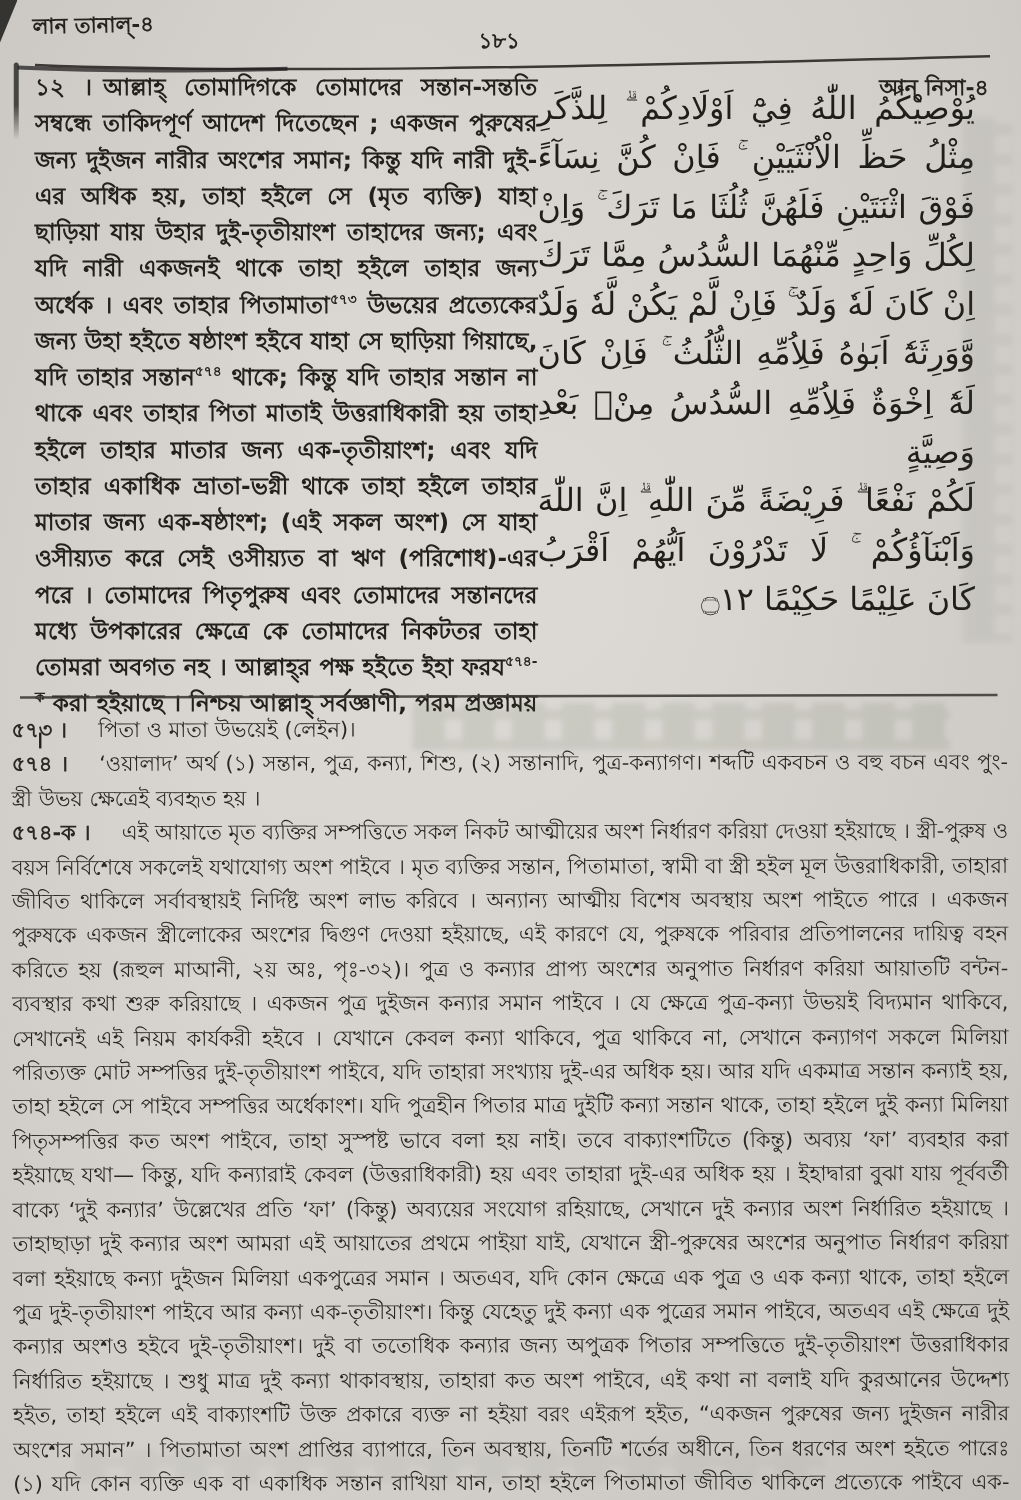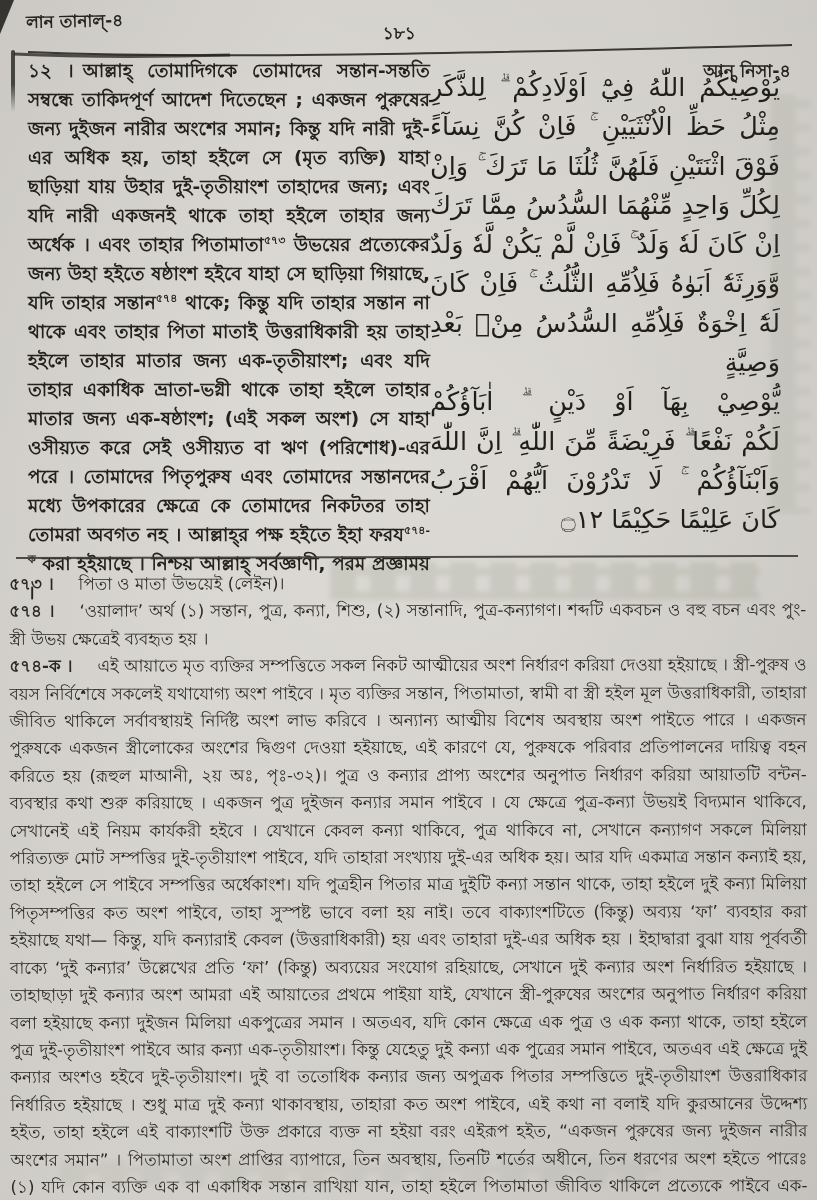--- a/index.html
+++ b/index.html
@@ -126,21 +126,20 @@
       <p class="bn-text"><span class="verse-num">১২ ।</span><span id="translation-segments">আল্লাহ্ তোমাদিগকে তোমাদের সন্তান-সন্ততি সম্বন্ধে তাকিদপূর্ণ আদেশ দিতেছেন ; একজন পুরুষের জন্য দুইজন নারীর অংশের সমান; কিন্তু যদি নারী দুই-এর অধিক হয়, তাহা হইলে সে (মৃত ব্যক্তি) যাহা ছাড়িয়া যায় উহার দুই-তৃতীয়াংশ তাহাদের জন্য; এবং যদি নারী একজনই থাকে তাহা হইলে তাহার জন্য অর্ধেক । এবং তাহার পিতামাতা<sup class="fn-ref">৫৭৩</sup> উভয়ের প্রত্যেকের জন্য উহা হইতে ষষ্ঠাংশ হইবে যাহা সে ছাড়িয়া গিয়াছে, যদি তাহার সন্তান<sup class="fn-ref">৫৭৪</sup> থাকে; কিন্তু যদি তাহার সন্তান না থাকে এবং তাহার পিতা মাতাই উত্তরাধিকারী হয় তাহা হইলে তাহার মাতার জন্য এক-তৃতীয়াংশ; এবং যদি তাহার একাধিক ভ্রাতা-ভগ্নী থাকে তাহা হইলে তাহার মাতার জন্য এক-ষষ্ঠাংশ; (এই সকল অংশ) সে যাহা ওসীয়্যত করে সেই ওসীয়্যত বা ঋণ (পরিশোধ)-এর পরে । তোমাদের পিতৃপুরুষ এবং তোমাদের সন্তানদের মধ্যে উপকারের ক্ষেত্রে কে তোমাদের নিকটতর তাহা তোমরা অবগত নহ । আল্লাহ্‌র পক্ষ হইতে ইহা ফরয<sup class="fn-ref">৫৭৪-ক</sup> করা হইয়াছে । নিশ্চয় আল্লাহ্ সর্বজ্ঞাণী, পরম প্রজ্ঞাময় ।</span></p>
     </div>
     <div class="ar-col" id="arabic">
         <div class="ar-line">يُوْصِيْكُمُ اللّٰهُ فِيْٓ اَوْلَادِكُمْ ۗ لِلذَّكَرِ</div>
         <div class="ar-line">مِثْلُ حَظِّ الْاُنْثَيَيْنِ ۚ فَاِنْ كُنَّ نِسَآءً</div>
         <div class="ar-line">فَوْقَ اثْنَتَيْنِ فَلَهُنَّ ثُلُثَا مَا تَرَكَ ۚ وَاِنْ</div>
         <div class="ar-line">لِكُلِّ وَاحِدٍ مِّنْهُمَا السُّدُسُ مِمَّا تَرَكَ</div>
         <div class="ar-line">اِنْ كَانَ لَهٗ وَلَدٌ ۚ فَاِنْ لَّمْ يَكُنْ لَّهٗ وَلَدٌ</div>
         <div class="ar-line">وَّوَرِثَهٗٓ اَبَوٰهُ فَلِاُمِّهِ الثُّلُثُ ۚ فَاِنْ كَانَ</div>
         <div class="ar-line">لَهٗٓ اِخْوَةٌ فَلِاُمِّهِ السُّدُسُ مِنْۢ بَعْدِ وَصِيَّةٍ</div>
-        <div class="ar-line">يُّوْصِيْ بِهَآ اَوْ دَيْنٍ ۗ اٰبَآؤُكُمْ</div>
         <div class="ar-line">لَكُمْ نَفْعًا ۗ فَرِيْضَةً مِّنَ اللّٰهِ ۗ اِنَّ اللّٰهَ</div>
         <div class="ar-line">وَاَبْنَآؤُكُمْ ۚ لَا تَدْرُوْنَ اَيُّهُمْ اَقْرَبُ</div>
         <div class="ar-line">كَانَ عَلِيْمًا حَكِيْمًا ۝١٢</div>
       </div>
   </div>
 
   <div class="divider"></div>
 
   <div class="footnotes" id="footnotes">
       <p class="footnote"><span class="fn-num">৫৭৩ ।</span>পিতা ও মাতা উভয়েই (লেইন)।</p>

